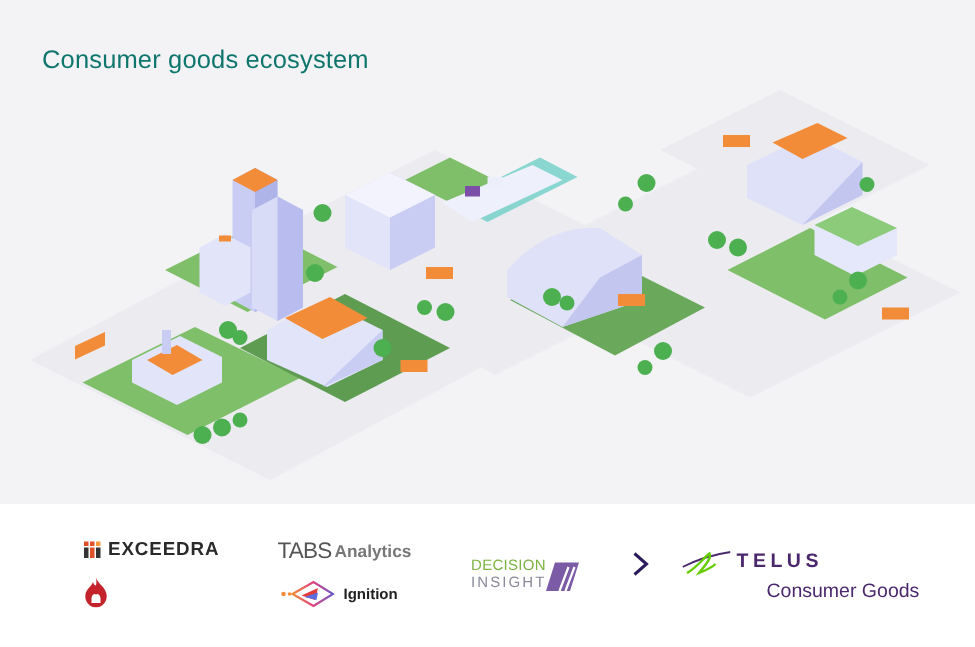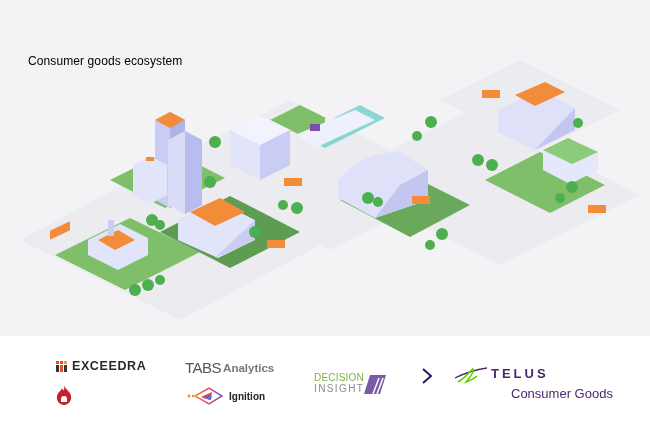--- a/index.html
+++ b/index.html
@@ -4,21 +4,21 @@
 <style>
   * { box-sizing: border-box; margin: 0; padding: 0; }
   html, body { width: 650px; height: 431px; overflow: hidden; background: #ffffff; }
   body { font-family: "Liberation Sans", sans-serif; position: relative; }
   .hero {
     position: absolute; left: 0; top: 0; width: 650px; height: 336px;
     background: #f3f3f6; overflow: hidden;
   }
   .hero-title {
     position: absolute; left: 28px; top: 30px;
-    font-size: 12px; color: #000000; letter-spacing: 0.1px; margin-top: 24px;
+    font-size: 17px; color: #0f766e; letter-spacing: 0.1px;
   }
   .scene { position: absolute; left: 0; top: 0; width: 650px; height: 336px; }
   .footer {
     position: absolute; left: 0; top: 336px; width: 650px; height: 95px; background: #ffffff;
   }
   .logo { position: absolute; display: flex; align-items: center; }
   .exceedra { left: 56px; top: 359px; align-items: center; }
   .exceedra .mark { width: 11px; height: 11px; margin-right: 5px; position: relative; }
   .exceedra .mark i { position: absolute; display: block; background: #e0502a; }
   .exceedra .txt { font-size: 12.5px; font-weight: bold; color: #2a2a2a; letter-spacing: 0.6px; }

